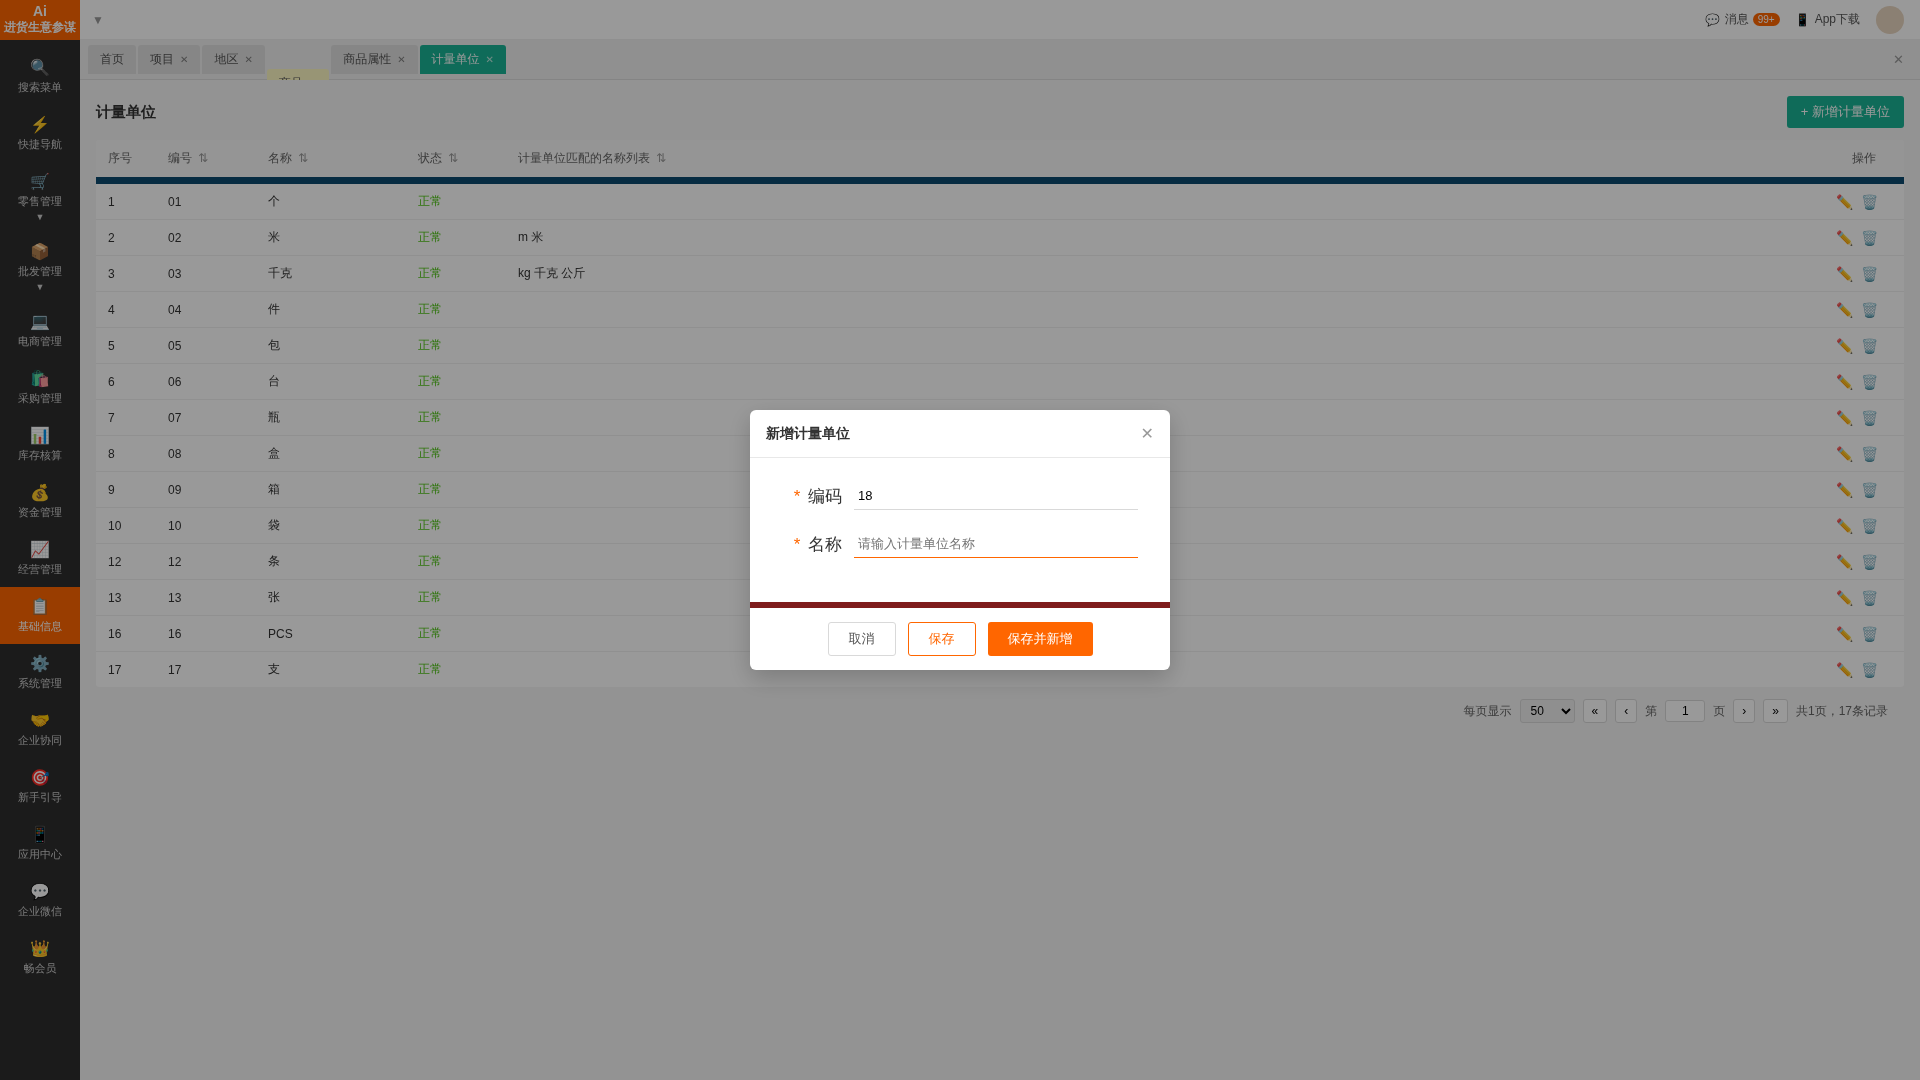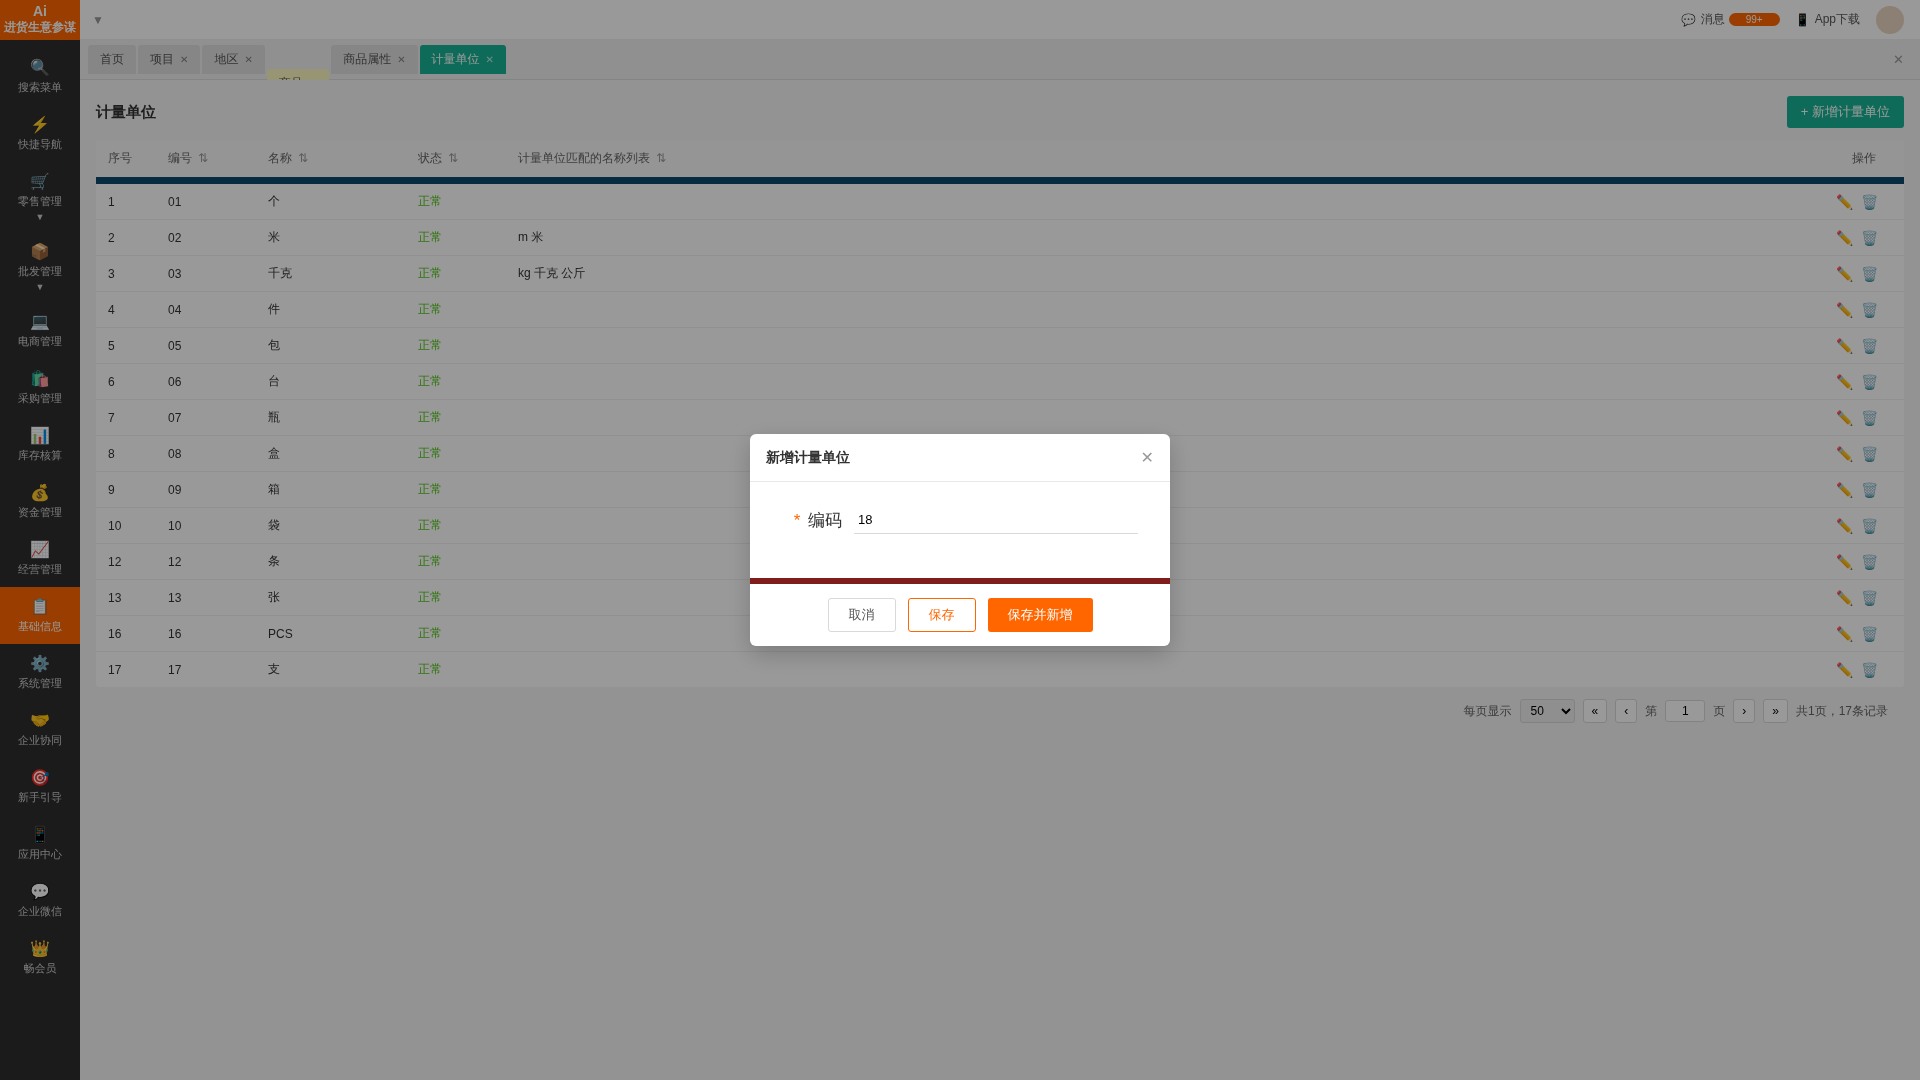--- a/index.html
+++ b/index.html
@@ -1,21 +1,21 @@
 <!DOCTYPE html>
 <html><head>
   <meta charset="utf-8">
   <style>
     * { box-sizing: border-box; margin: 0; padding: 0; }
     body { font-family: 'Microsoft YaHei', sans-serif; font-size: 13px; background: #f5f5f5; color: #333; overflow: hidden; }
 
     
     .app-container { display: flex; flex-direction: column; height: 1080px; width: 1920px; }
     .badge-item { display: flex; align-items: center; gap: 4px; color: #555; font-size: 12px; cursor: pointer; }
-    .badge { background: #f60; color: white; border-radius: 10px; padding: 1px 17px; font-size: 10px; }
+    .badge { background: #f60; color: white; border-radius: 10px; padding: 1px 5px; font-size: 10px; }
     .user-avatar { width: 28px; height: 28px; background: #e8e8e8; border-radius: 50%; }
 
     
     .main-layout { display: flex; flex: 1; overflow: hidden; }
 
     
     .sidebar { width: 80px; background: #2d2d2d; display: flex; flex-direction: column; align-items: center; padding-top: 8px; overflow-y: auto; }
     .sidebar-item { width: 100%; display: flex; flex-direction: column; align-items: center; padding: 10px 4px; cursor: pointer; color: #ccc; font-size: 11px; gap: 3px; }
     .sidebar-item.active { background: #f60; color: white; }
     .sidebar-icon { font-size: 16px; }
@@ -464,20 +464,27 @@
         <span class="modal-close">✕</span>
       </div>
       <div class="modal-body">
         <div class="form-row">
           <label class="form-label">
             <span class="required">*</span>
             <span>编码</span>
           </label>
           <input class="form-input" type="text" value="18" style="">
         </div>
+        <div class="form-row">
+          <label class="form-label">
+            <span class="required">*</span>
+            <span>名称</span>
+          </label>
+          <input class="form-input active-border" type="text" placeholder="请输入计量单位名称" style="">
+        </div>
       </div>
       <div class="modal-footer">
         <button class="btn-cancel">取消</button>
         <button class="btn-save">保存</button>
         <button class="btn-save-new">保存并新增</button>
       </div>
     </div>
   </div>
 
 </div>

